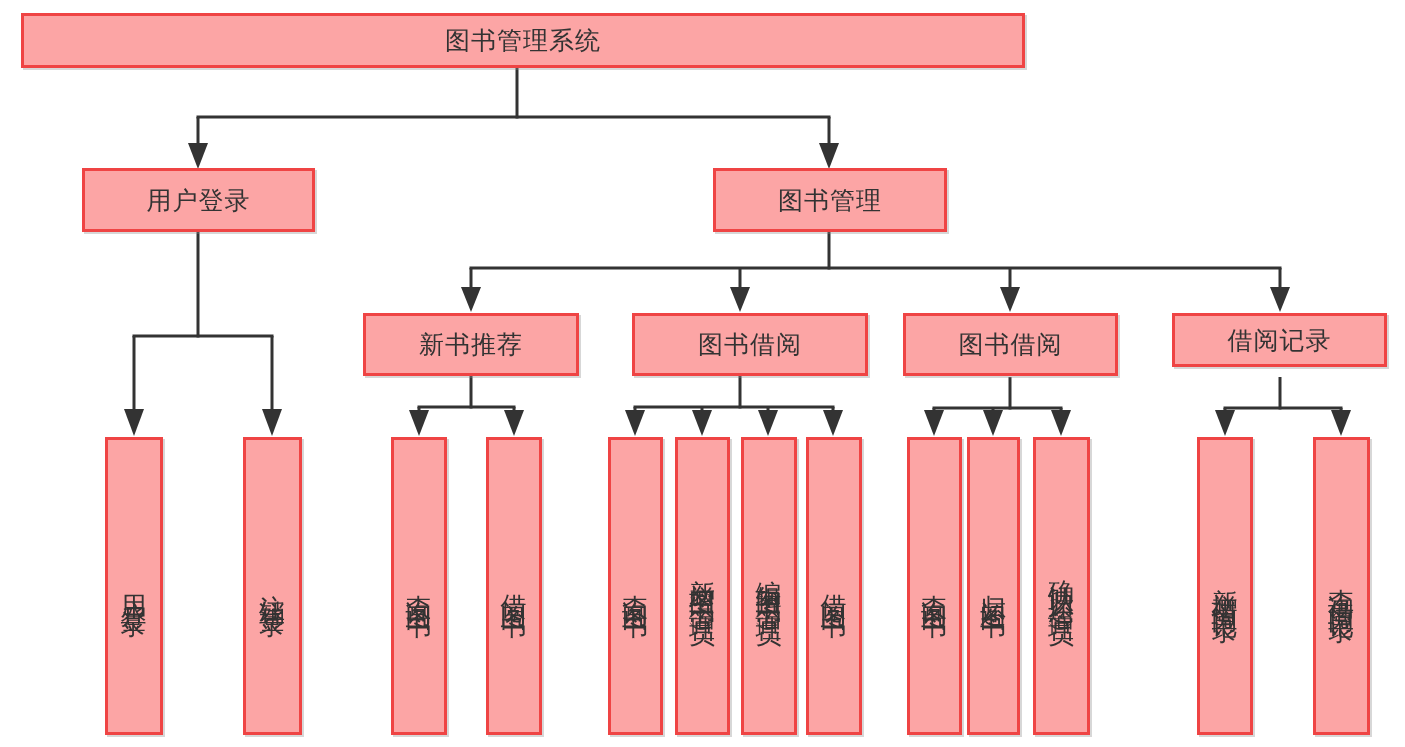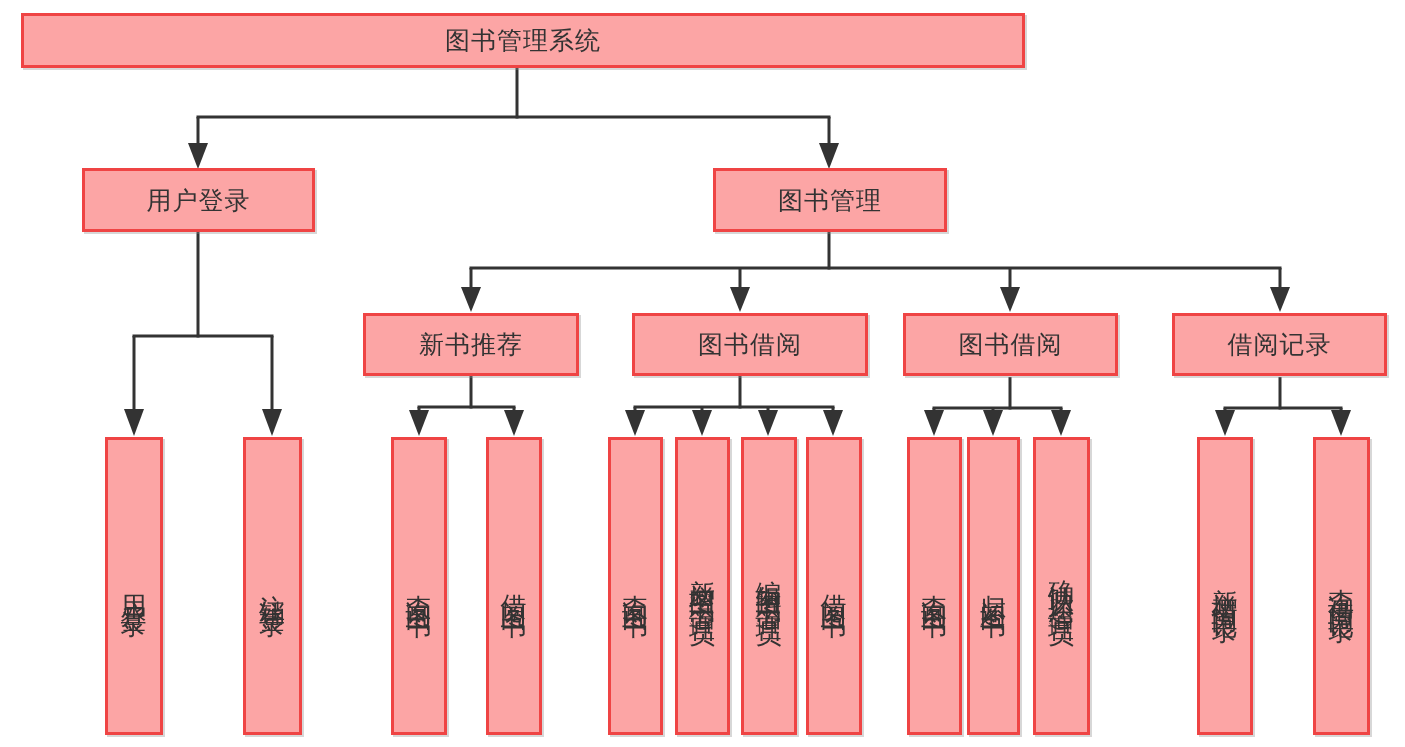--- a/index.html
+++ b/index.html
@@ -136,21 +136,21 @@
   </svg>
 
   <div class="node hbox" style="left:21px; top:13px; width:1004px; height:55px;">图书管理系统</div>
 
   <div class="node hbox" style="left:82px; top:168px; width:233px; height:64px;">用户登录</div>
   <div class="node hbox" style="left:713px; top:168px; width:234px; height:64px;">图书管理</div>
 
   <div class="node hbox" style="left:363px; top:313px; width:216px; height:63px;">新书推荐</div>
   <div class="node hbox" style="left:632px; top:313px; width:236px; height:63px;">图书借阅</div>
   <div class="node hbox" style="left:903px; top:313px; width:215px; height:63px;">图书借阅</div>
-  <div class="node hbox" style="left:1172px; top:313px; width:215px; height:63px;">借阅记录</div>
+  <div class="node hbox" style="left:1172px; top:313px; width:215px; height:54px;">借阅记录</div>
 
   <div class="node vbox" style="left:105px; top:437px; width:58px; height:298px;">用户登录</div>
   <div class="node vbox" style="left:243px; top:437px; width:59px; height:298px;">注销登录</div>
 
   <div class="node vbox" style="left:391px; top:437px; width:56px; height:298px;">查询图书</div>
   <div class="node vbox" style="left:486px; top:437px; width:56px; height:298px;">借阅图书</div>
 
   <div class="node vbox" style="left:608px; top:437px; width:55px; height:298px;">查询图书</div>
   <div class="node vbox" style="left:675px; top:437px; width:55px; height:298px;">新增图书（管理员）</div>
   <div class="node vbox" style="left:741px; top:437px; width:56px; height:298px;">编辑图书（管理员）</div>

